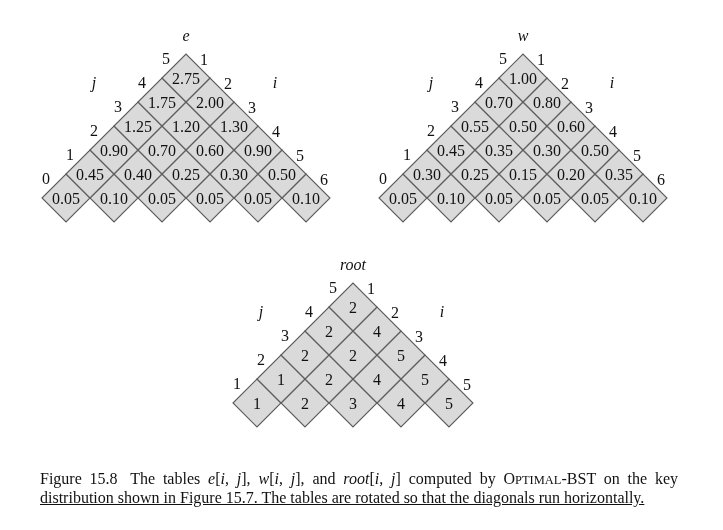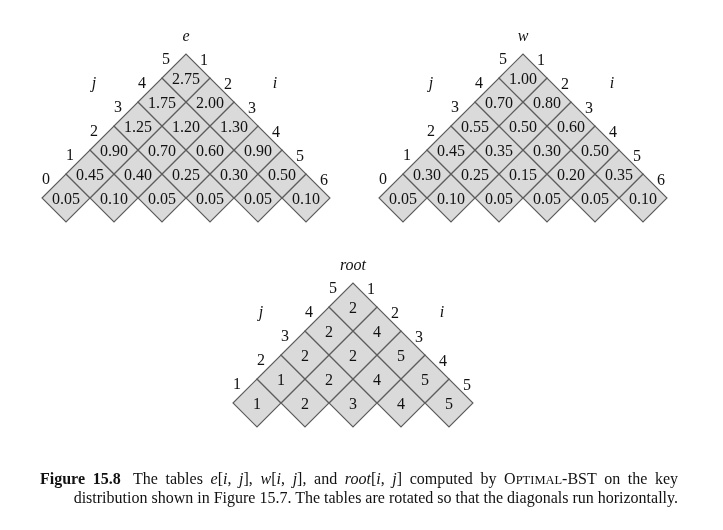--- a/index.html
+++ b/index.html
@@ -44,23 +44,24 @@
       width: 638px;
       font-size: 16px;
       line-height: 17px;
       color: #111111;
     }
     #caption .cap-line1 {
       text-align: justify;
       text-align-last: justify;
     }
     #caption .cap-line2 {
-      text-align: right;
-    }
-    #caption .seg.bold { font-weight: bold; margin-right: 5px; }
+      text-align: left;
+      text-decoration: underline;
+    }
+    #caption .seg.bold { font-weight: normal; margin-right: 5px; }
     #caption .seg.italic { font-style: italic; }
     #caption .seg.smallcaps { font-size: 0.78em; }
   </style>
 </head>
 <body>
 
 <svg id="figure-svg" xmlns="http://www.w3.org/2000/svg" viewBox="0 0 723 460">
     <g>
       <text x="186" y="35" class="ttl">e</text>
       <text x="94" y="82" class="ax">j</text>

